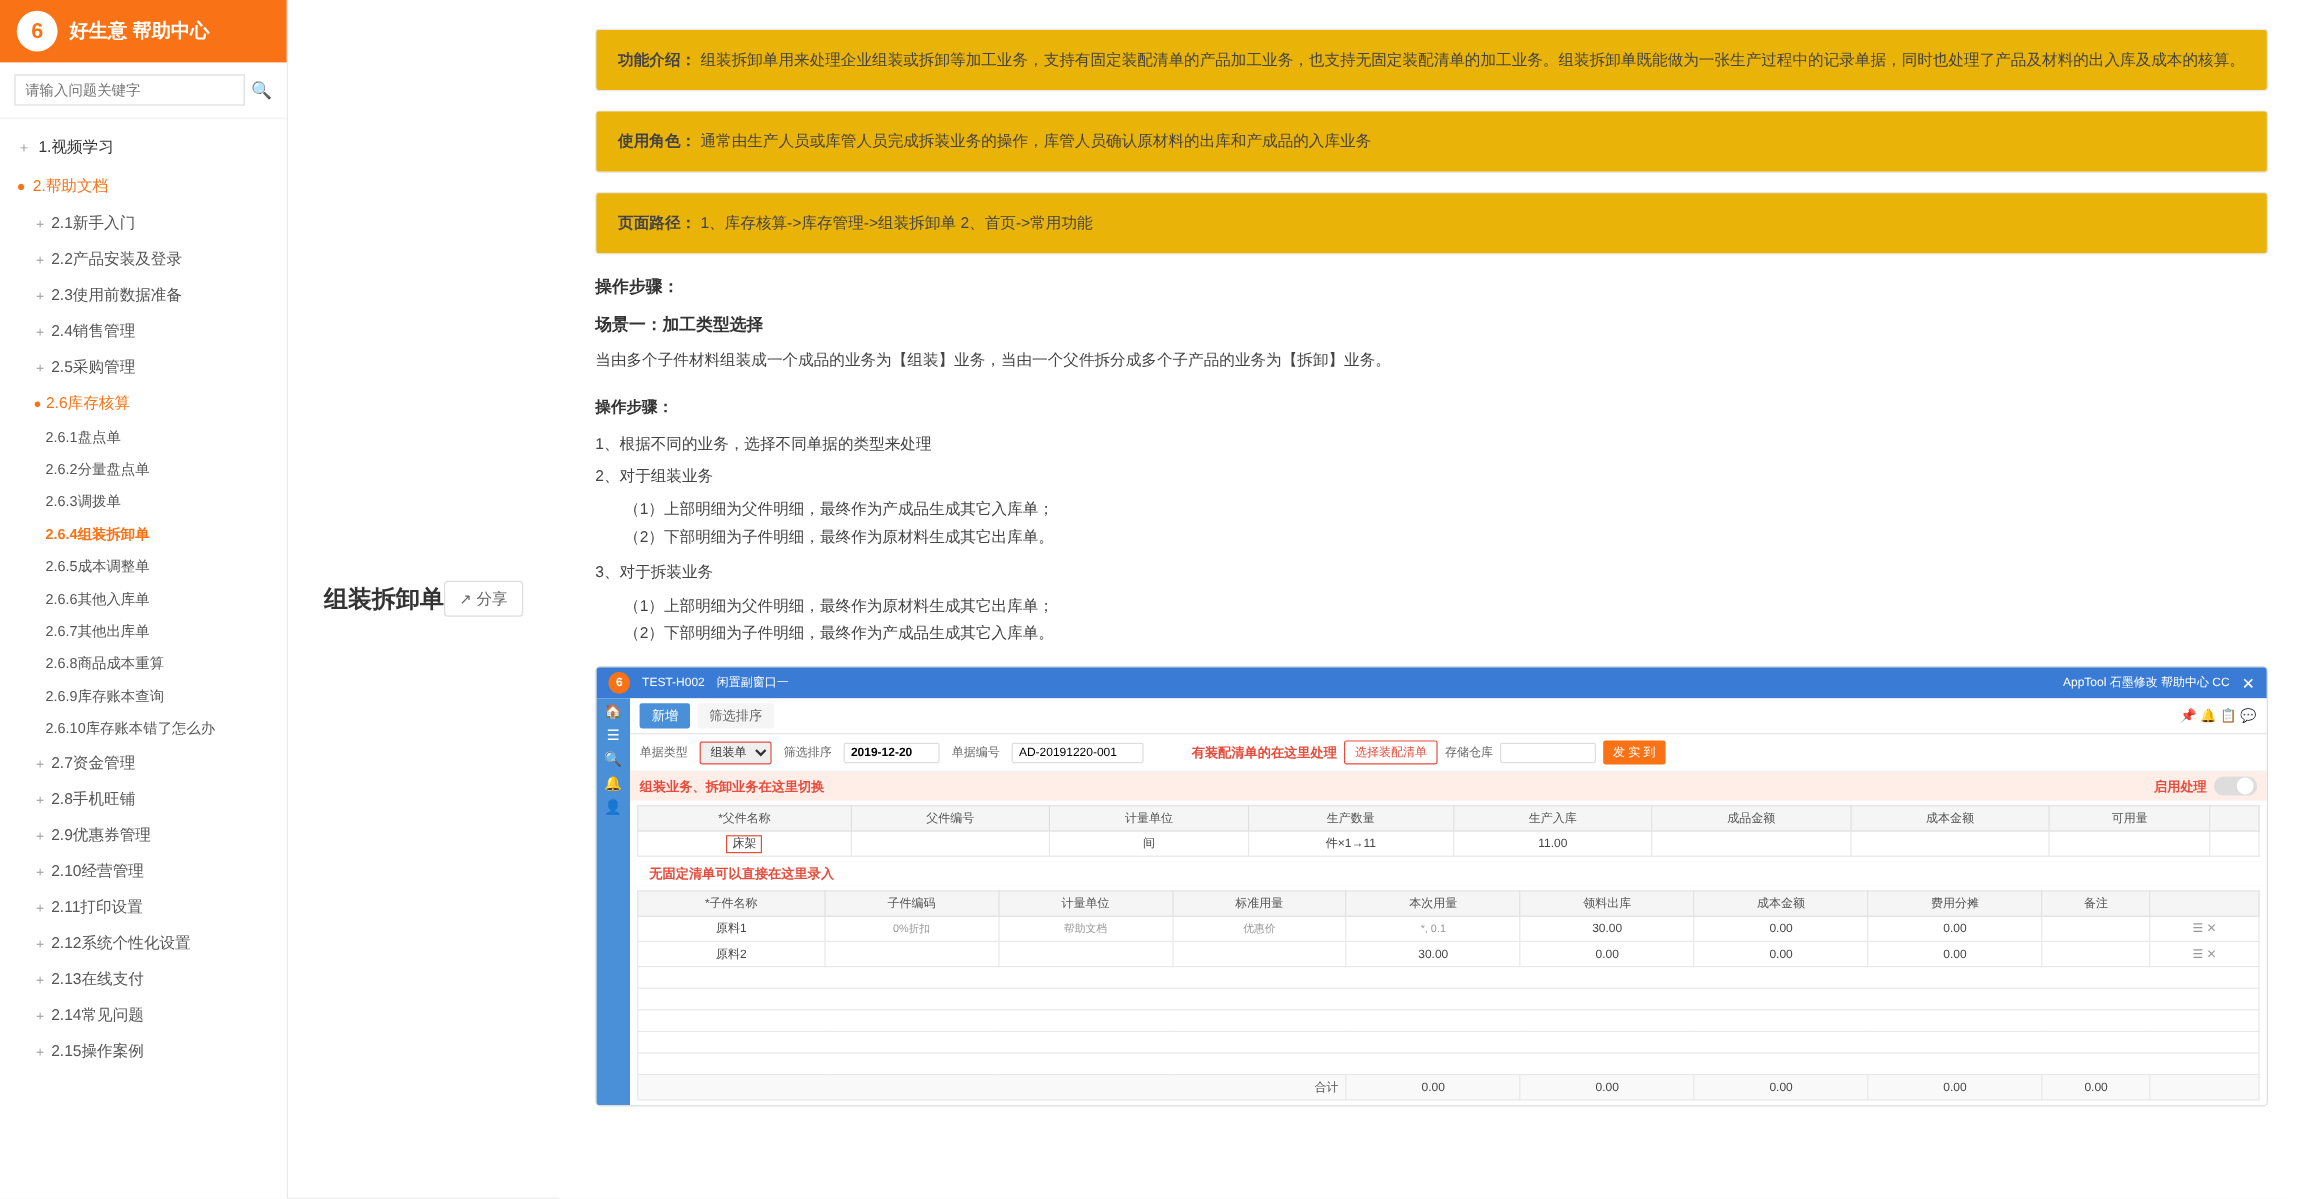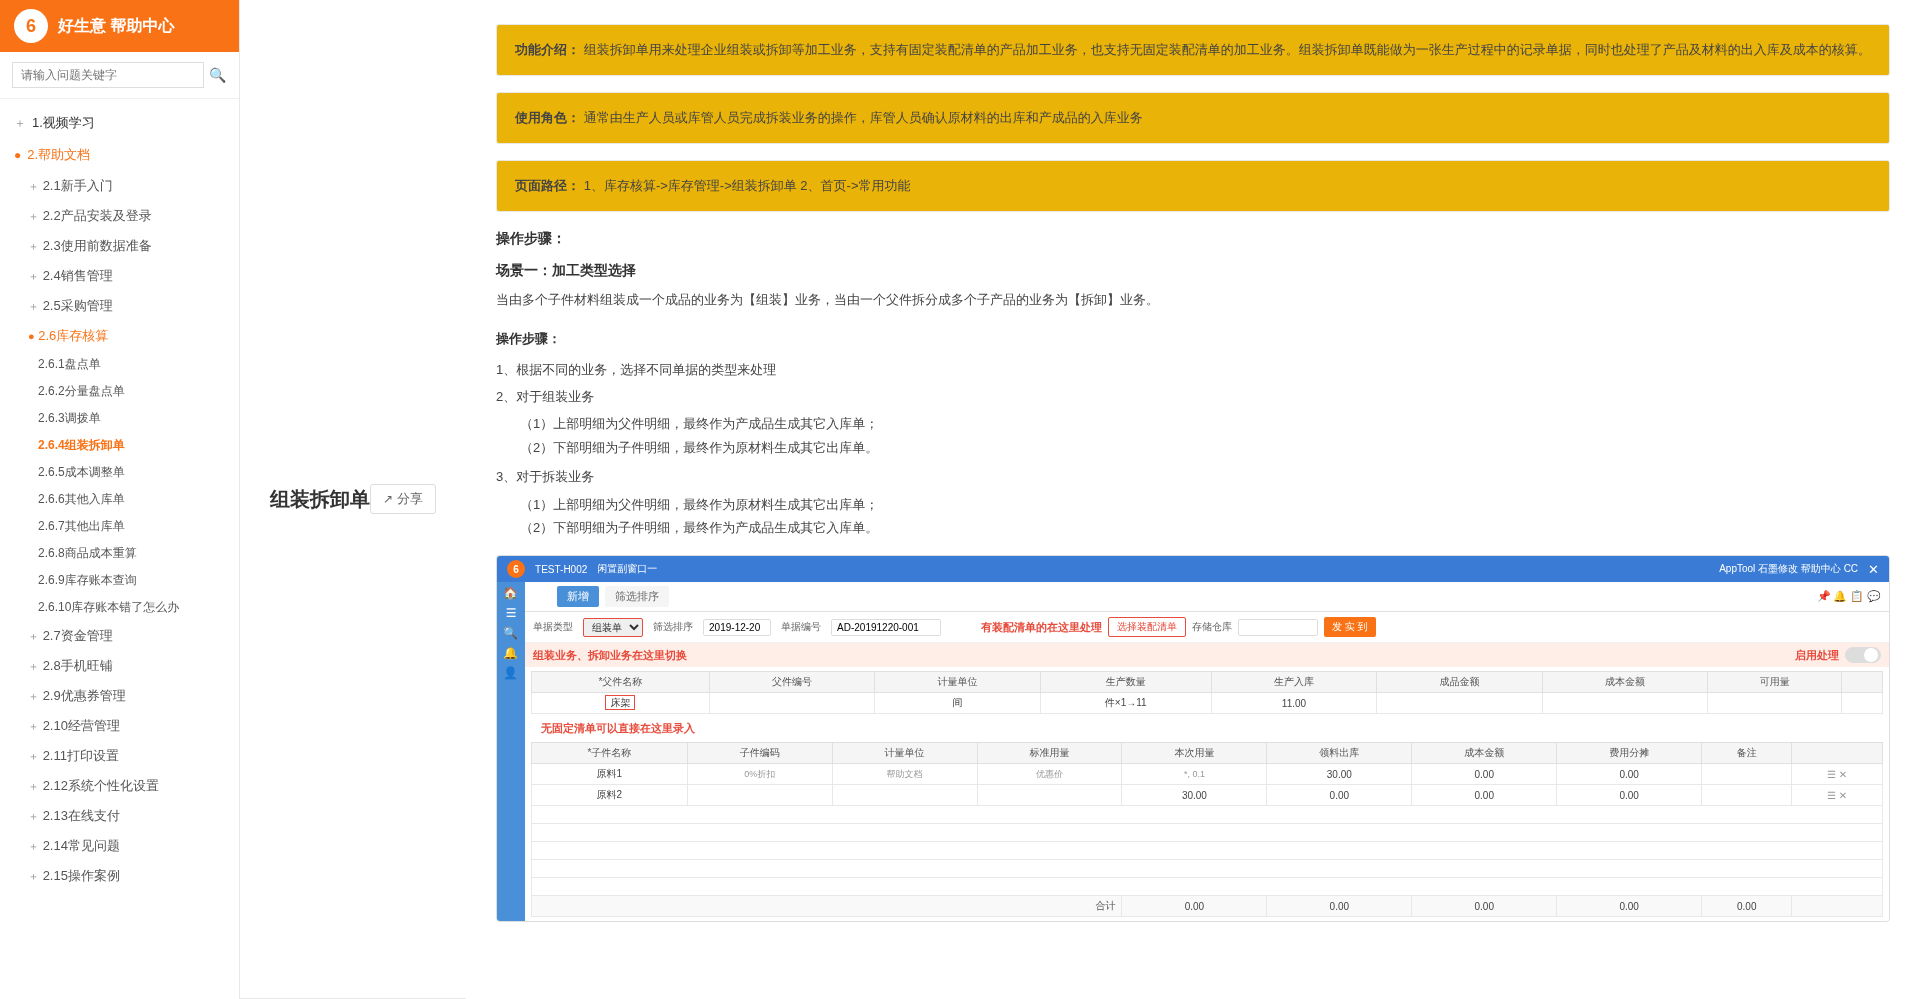--- a/index.html
+++ b/index.html
@@ -418,34 +418,34 @@
           <span style="color:#fff;font-size:12px;">🏠</span>
           <span style="color:#fff;font-size:12px;">☰</span>
           <span style="color:#fff;font-size:12px;">🔍</span>
           <span style="color:#fff;font-size:12px;">🔔</span>
           <span style="color:#fff;font-size:12px;">👤</span>
         </div>
 
         <div style="flex:1;display:flex;flex-direction:column;">
 
           <div style="background:#fff;border-bottom:1px solid #e0e0e0;padding:4px 8px;display:flex;align-items:center;gap:6px;">
-            <div style="background:#4a90d9;color:#fff;padding:3px 10px;border-radius:2px;font-size:11px;margin-left:24px;">新增</div>
+            <div style="background:#4a90d9;color:#fff;padding:3px 10px;border-radius:2px;font-size:11px;">新增</div>
             <div style="background:#f5f5f5;color:#666;padding:3px 10px;border-radius:2px;font-size:11px;">筛选排序</div>
             <div style="flex:1;"></div>
             <div style="font-size:11px;color:#666;">📌 🔔 📋 💬</div>
           </div>
 
           <div style="background:#fff;padding:5px 8px;display:flex;align-items:center;gap:10px;border-bottom:1px solid #f0f0f0;flex-wrap:wrap;position:relative;">
             <span style="font-size:10px;color:#666;">单据类型</span>
             <select style="border:1px solid #e74c3c;border-radius:2px;padding:2px 4px;font-size:10px;color:#333;">
               <option>组装单</option>
               <option>拆卸单</option>
             </select>
             <span style="font-size:10px;color:#666;">筛选排序</span>
-            <input type="text" value="2019-12-20" style="border: 1px solid rgb(221, 221, 221); border-radius: 2px; padding: 2px 5px; font-size: 10px; width: 68px;">
+            <input type="text" value="2019-12-20" style="border: 1px solid rgb(221, 221, 221); border-radius: 2px; padding: 2px 5px; font-size: 10px; width: 80px; font-weight: bold;">
             <span style="font-size:10px;color:#666;">单据编号</span>
             <input type="text" value="AD-20191220-001" style="border: 1px solid rgb(221, 221, 221); border-radius: 2px; padding: 2px 5px; font-size: 10px; width: 110px;">
 
             <div style="position:relative;display:flex;align-items:center;gap:6px;margin-left:30px;">
               <span style="color:#e74c3c;font-size:11px;font-weight:bold;">有装配清单的在这里处理</span>
               <div style="border:1px solid #e74c3c;border-radius:2px;padding:2px 8px;font-size:10px;color:#e74c3c;white-space:nowrap;">选择装配清单</div>
               <span style="font-size:10px;color:#666;">存储仓库</span>
               <input type="text" style="border: 1px solid rgb(221, 221, 221); border-radius: 2px; padding: 2px 5px; font-size: 10px; width: 80px;">
               <div style="background:#f97316;color:#fff;padding:3px 8px;border-radius:2px;font-size:10px;white-space:nowrap;">发 实 到</div>
             </div>

